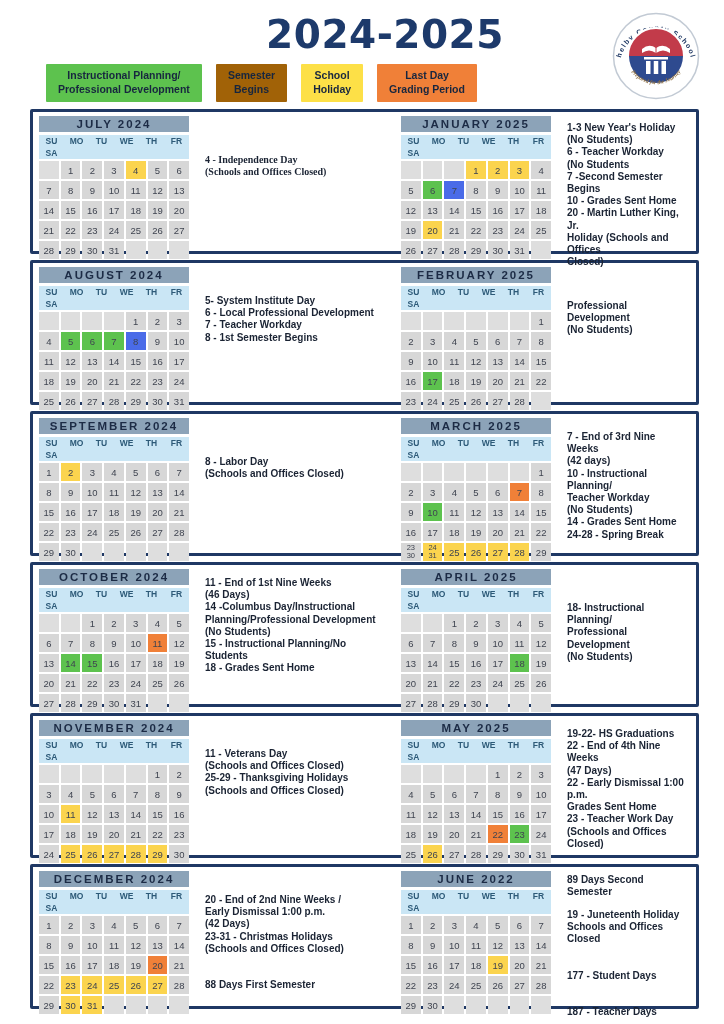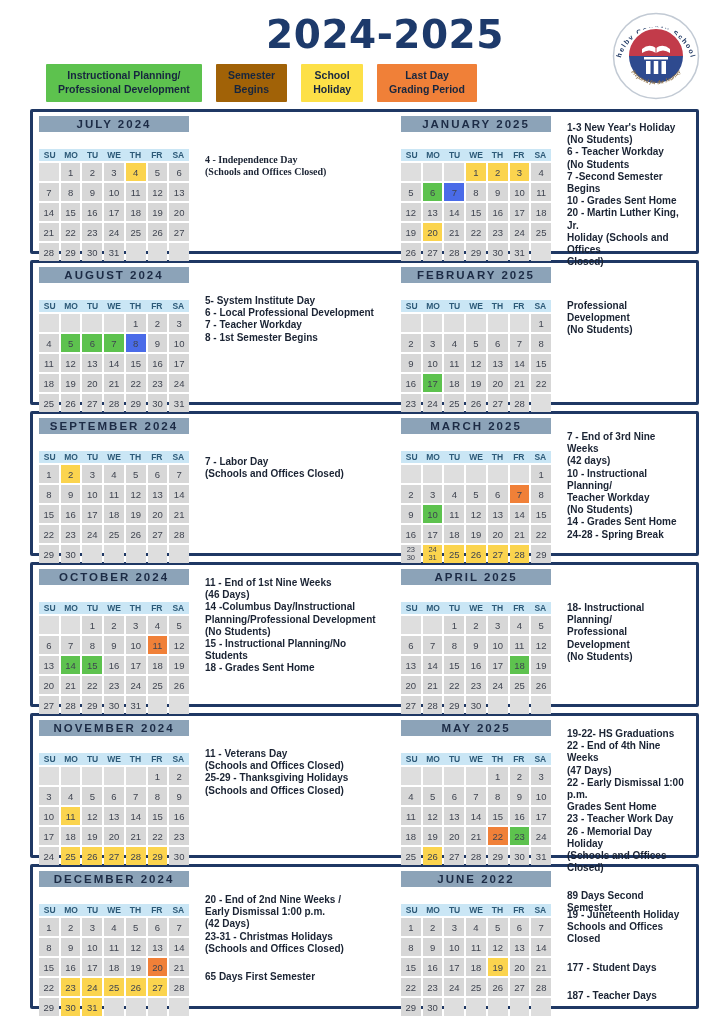--- a/index.html
+++ b/index.html
@@ -19,35 +19,35 @@
 
   .logo-wrap { position: absolute; right: 24px; top: 12px; }
 
   .rows { margin: 7px 25px 0 30px; }
   .row-box { height: 145px; border: 3px solid #1f3864; border-radius: 2px; background: #fff;
              display: flex; gap: 6px; padding: 4px 6px; margin-bottom: 6px; }
 
   .month-cal { width: 150px; flex: none; }
   .m-title { background: #8CA3B8; color: #1c2b45; font-weight: 700; font-size: 11.5px;
              letter-spacing: 2px; text-align: center; padding: 2px 0; }
-  .m-dayhdr { display: grid; grid-template-columns: repeat(7, 1fr); background: #cae6f5;
-              margin-top: 17px; }
+  .m-dayhdr { display: grid; grid-template-columns: repeat(6, 1fr); background: #cae6f5;
+              margin-top: 3px; }
   .m-dayhdr span { font-size: 8.5px; font-weight: 700; color: #2d5a78; text-align: center;
                    padding: 1px 0; }
   .m-grid { display: grid; grid-template-columns: repeat(7, 1fr); gap: 2px; margin-top: 2px; }
   .m-cell { background: #d7d7d7; height: 18px; display: flex; align-items: center;
             justify-content: center; font-size: 9.5px; color: #3f4450; }
   .m-cell.empty { background: #dedede; }
   .m-cell.stack { flex-direction: column; font-size: 7.5px; line-height: 1.05; }
 
   .notes { font-size: 10px; font-weight: 700; color: #1a2333; line-height: 1.22;
            padding-right: 2px; padding-left: 10px; }
   .notes.left-col { width: 200px; flex: none; }
   .notes.right-col { flex: 1; }
-  .footnote { margin-top: 16px; }
+  .footnote { margin-top: 24px; }
 </style>
 </head>
 <body>
 
 <div class="header">
   <div class="title-row">
     <span class="year-title">2024-2025</span>
   </div>
   <div class="legend">
       <div class="legend-box" style="background: rgb(93, 194, 78);">
@@ -363,21 +363,21 @@
           <div class="m-cell">29</div>
           <div class="m-cell">30</div>
           <div class="m-cell empty"></div>
           <div class="m-cell empty"></div>
           <div class="m-cell empty"></div>
           <div class="m-cell empty"></div>
           <div class="m-cell empty"></div>
         </div>
       </div>
       <div class="notes left-col" style="padding-top: 38px;">
-        <div class="note-line">7 - Labor Day</div>
+        <div class="note-line">8 - Labor Day</div>
         <div class="note-line">(Schools and Offices Closed)</div>
       </div>
       <div class="month-cal">
         <div class="m-title">MARCH 2025</div>
         <div class="m-dayhdr">
           <span>SU</span>
           <span>MO</span>
           <span>TU</span>
           <span>WE</span>
           <span>TH</span>
@@ -658,21 +658,20 @@
           <div class="m-cell">31</div>
         </div>
       </div>
       <div class="notes right-col" style="padding-top: 8px;">
         <div class="note-line">19-22- HS Graduations</div>
         <div class="note-line">22 - End of 4th Nine Weeks</div>
         <div class="note-line">(47 Days)</div>
         <div class="note-line">22 - Early Dismissal 1:00 p.m.</div>
         <div class="note-line">Grades Sent Home</div>
         <div class="note-line">23 - Teacher Work Day</div>
-        <div class="note-line">26 - Memorial Day Holiday</div>
         <div class="note-line">(Schools and Offices Closed)</div>
         <div class="footnote">89 Days Second Semester</div>
       </div>
     </div>
     <div class="row-box">
       <div class="month-cal">
         <div class="m-title">DECEMBER 2024</div>
         <div class="m-dayhdr">
           <span>SU</span>
           <span>MO</span>
@@ -719,21 +718,21 @@
           <div class="m-cell empty"></div>
           <div class="m-cell empty"></div>
         </div>
       </div>
       <div class="notes left-col" style="padding-top: 23px;">
         <div class="note-line">20 - End of 2nd Nine Weeks /</div>
         <div class="note-line">Early Dismissal 1:00 p.m.</div>
         <div class="note-line">(42 Days)</div>
         <div class="note-line">23-31 - Christmas Holidays</div>
         <div class="note-line">(Schools and Offices Closed)</div>
-        <div class="footnote">65 Days First Semester</div>
+        <div class="footnote">88 Days First Semester</div>
       </div>
       <div class="month-cal">
         <div class="m-title">JUNE 2022</div>
         <div class="m-dayhdr">
           <span>SU</span>
           <span>MO</span>
           <span>TU</span>
           <span>WE</span>
           <span>TH</span>
           <span>FR</span>

